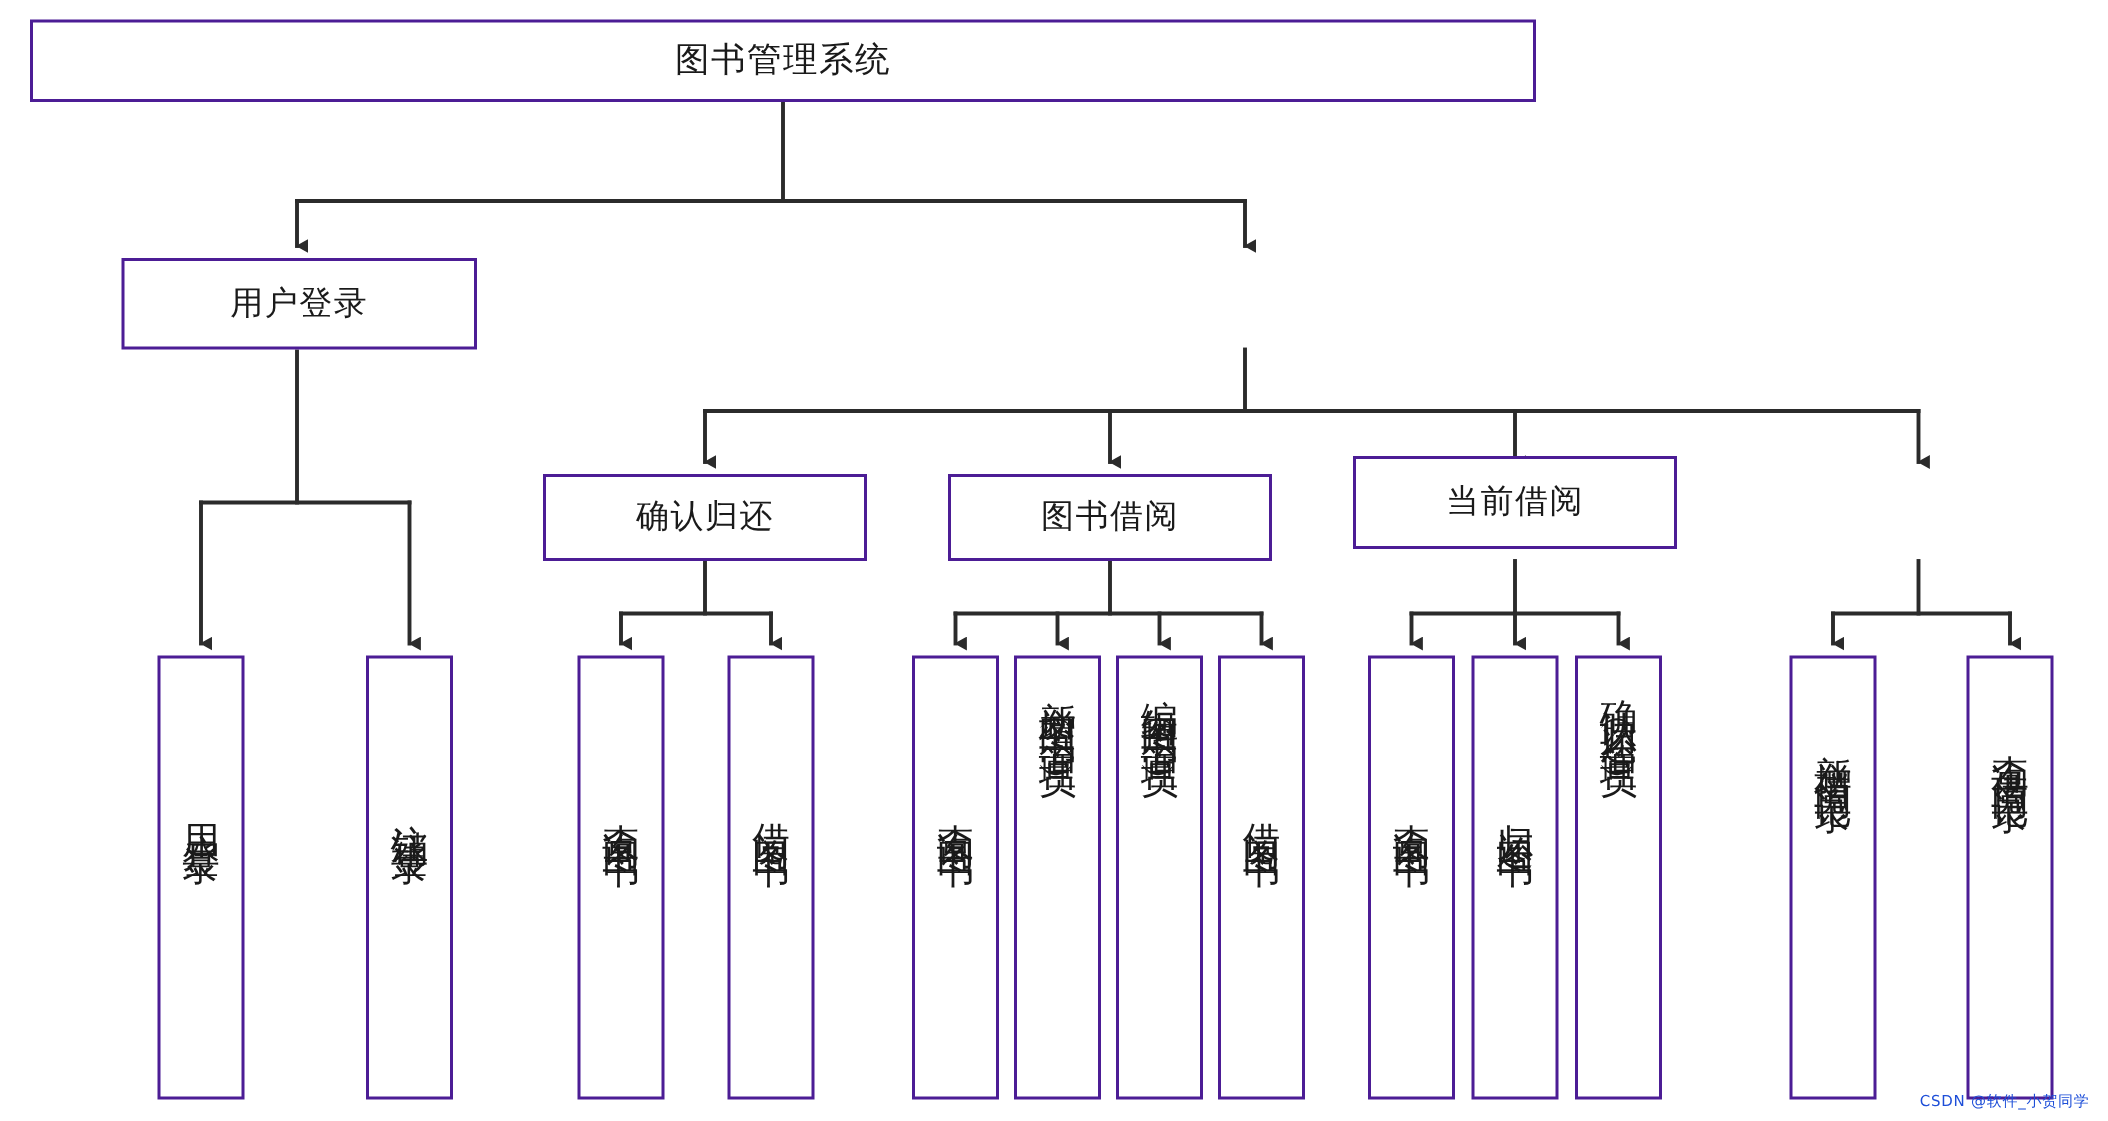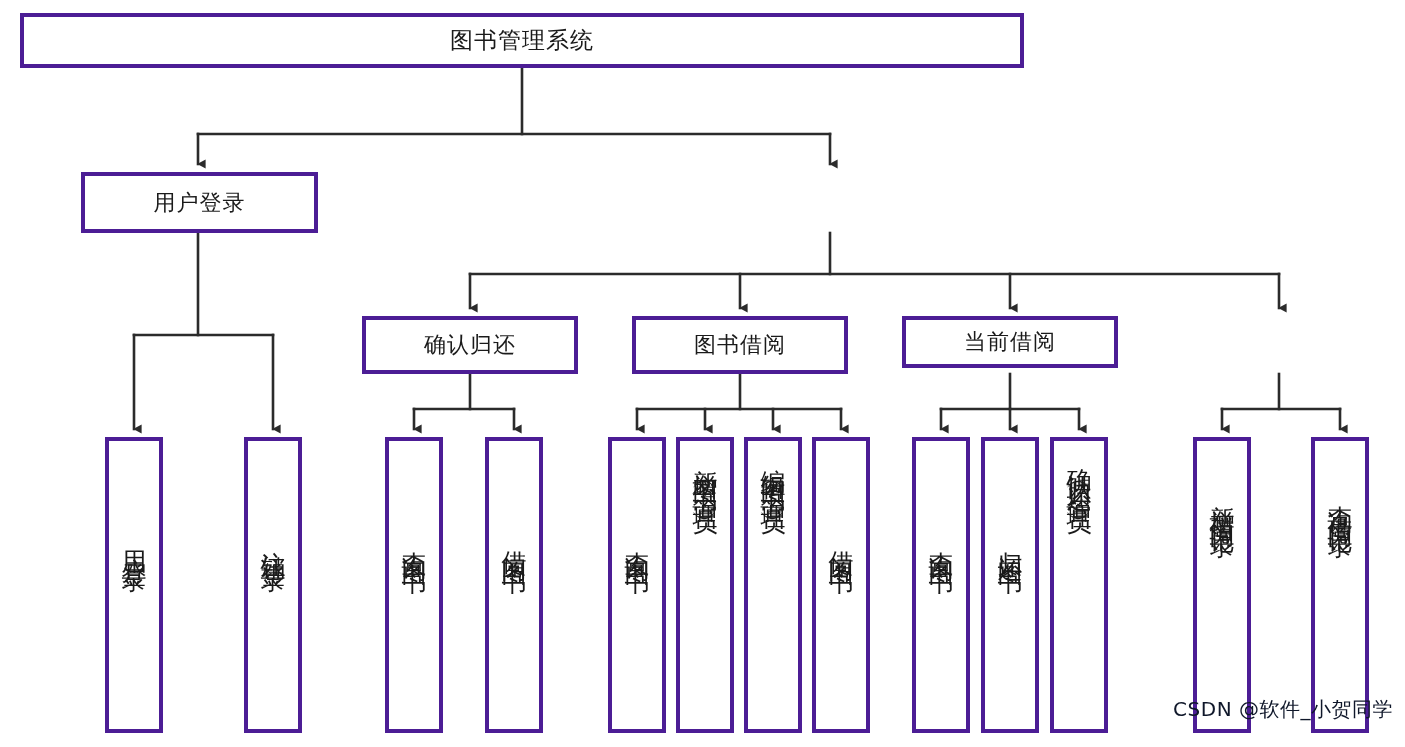--- a/index.html
+++ b/index.html
@@ -23,21 +23,21 @@
     left: 0;
     top: 0;
     width: 1405px;
     height: 747px;
     pointer-events: none;
   }
   .node {
     position: absolute;
     box-sizing: border-box;
     background: #ffffff;
-    border: 4px solid #4c1d95;
+    border: 2px solid #4c1d95;
     display: flex;
     align-items: center;
     justify-content: center;
     color: #1a1a1a;
     z-index: 2;
   }
   .node .label {
     display: block;
     text-align: center;
     line-height: 1.18;
@@ -62,23 +62,23 @@
     text-orientation: upright;
     font-size: 25px;
     line-height: 1;
     letter-spacing: 6px;
     white-space: nowrap;
     margin: 0 auto;
   }
   .watermark {
     position: absolute;
     right: 12px;
-    bottom: 24px;
-    font-size: 20px;
-    color: #0f172a;
+    bottom: 6px;
+    font-size: 10px;
+    color: #1d4ed8;
     letter-spacing: 0.5px;
     z-index: 5;
     white-space: nowrap;
   }
 </style>
 </head>
 <body>
 
 <div id="canvas">
 
@@ -142,21 +142,21 @@
 
 
   <div class="node horiz" style="left:362px; top:316px; width:216px; height:58px;">
     <span class="label">确认归还</span>
   </div>
 
   <div class="node horiz" style="left:632px; top:316px; width:216px; height:58px;">
     <span class="label">图书借阅</span>
   </div>
 
-  <div class="node horiz" style="left:902px; top:316px; width:216px; height:52px;">
+  <div class="node horiz" style="left:902px; top:304px; width:216px; height:62px;">
     <span class="label">当前借阅</span>
   </div>
 
 
   <div class="node vert" style="left:105px; top:437px; width:58px; height:296px; padding-top:90px;">
     <span class="label">用户登录</span>
   </div>
 
   <div class="node vert" style="left:244px; top:437px; width:58px; height:296px; padding-top:90px;">
     <span class="label">注销登录</span>

